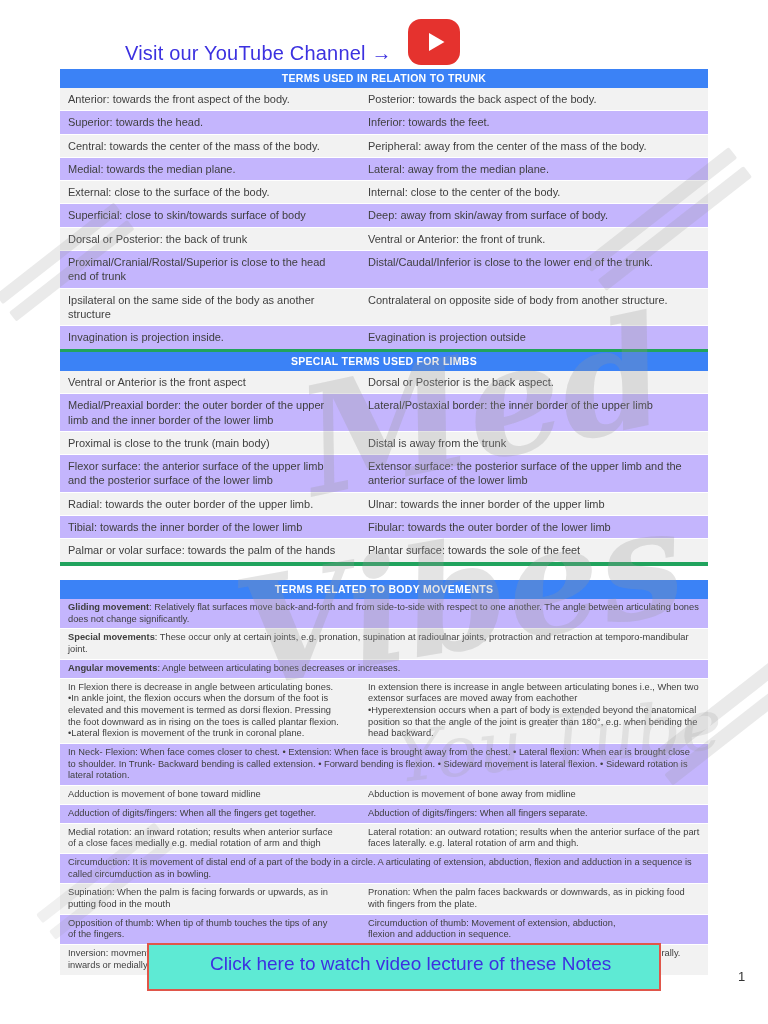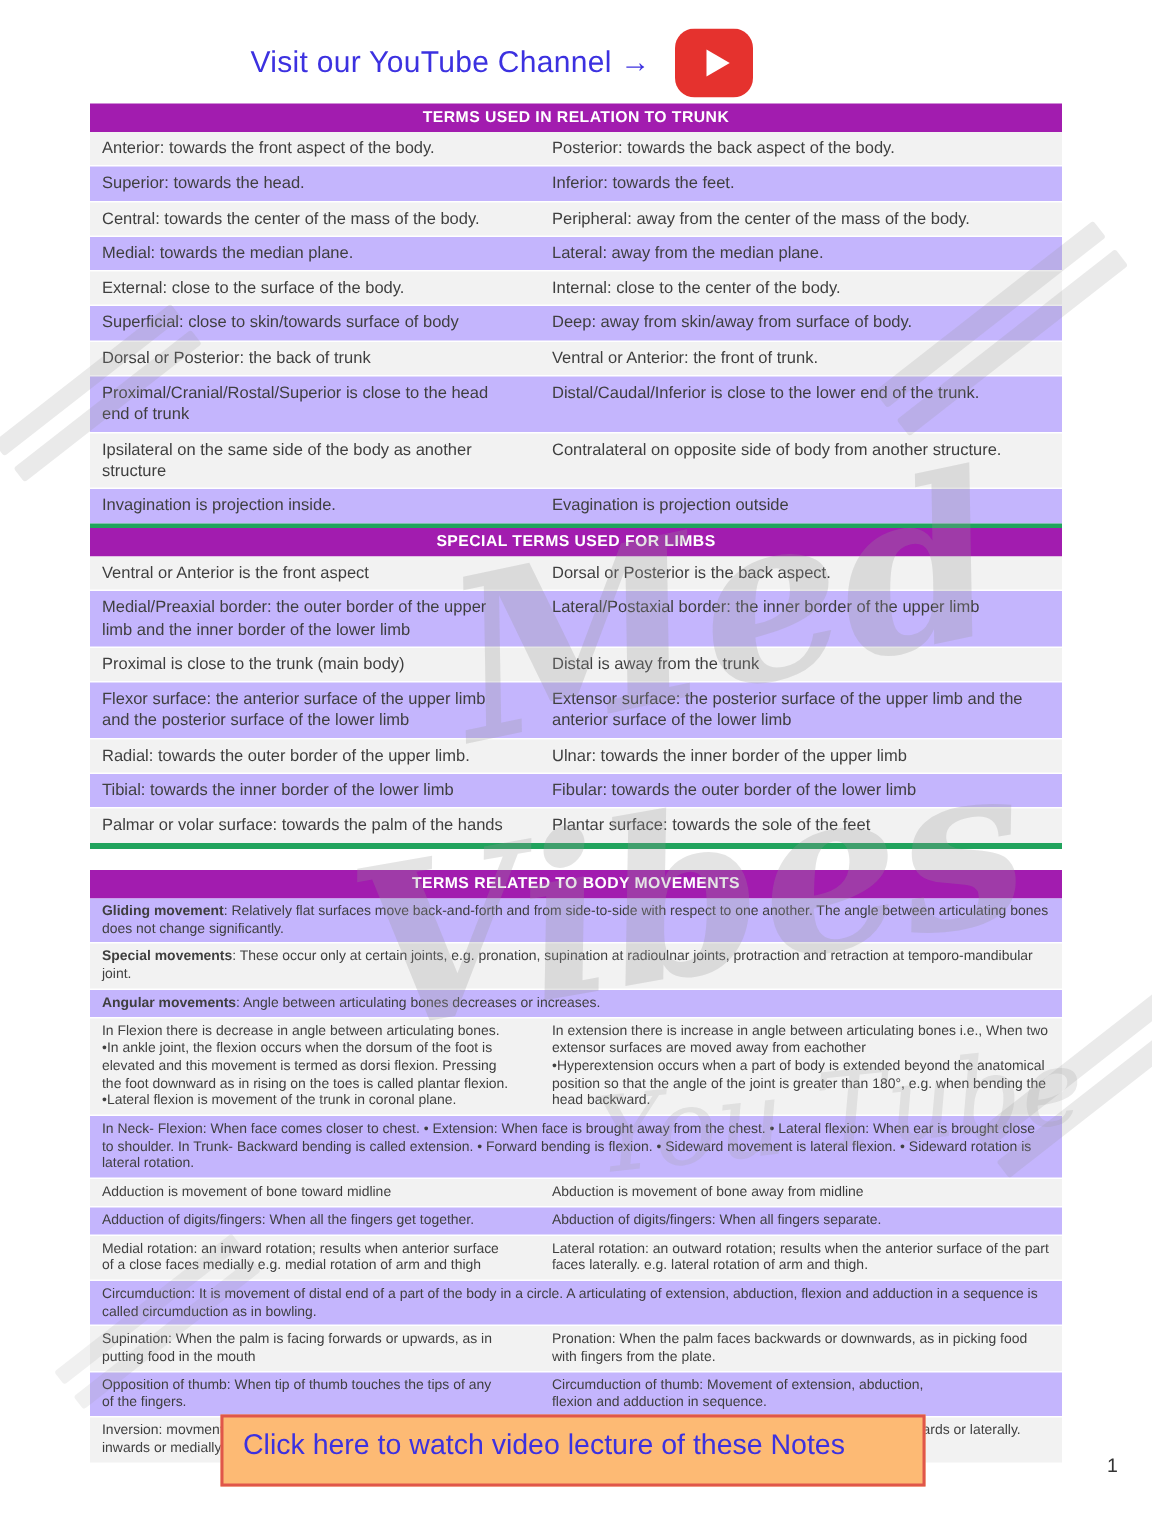--- a/index.html
+++ b/index.html
@@ -1,43 +1,43 @@
 <!DOCTYPE html>
 <html><head>
 <meta charset="utf-8">
 <style>
   html,body{margin:0;padding:0;background:#e8e8e8;}
   .page{position:relative;width:768px;height:1024px;background:#ffffff;overflow:hidden;
         font-family:"Liberation Sans",sans-serif;margin:0 auto;}
   
-  .yt-header{position:absolute;left:125px;top:19px;display:flex;align-items:center;z-index:2;margin-left:42px;}
+  .yt-header{position:absolute;left:125px;top:19px;display:flex;align-items:flex-end;z-index:2;}
   .yt-link{color:#3c31e0;font-size:20px;font-weight:500;letter-spacing:.2px;cursor:pointer;}
   .yt-icon{margin-left:16px;cursor:pointer;line-height:0;}
   
   .tbl{position:absolute;left:60px;width:648px;z-index:1;}
   .tbl-1{top:69px;}
   .tbl-2{top:352px;}
   .tbl-3{top:580px;}
-  .tbl-header{height:19px;line-height:19px;background:#a21caf;color:#ffffff;
+  .tbl-header{height:19px;line-height:19px;background:#3b82f6;color:#ffffff;
               font-size:10.5px;font-weight:bold;text-align:center;letter-spacing:.3px;}
   .tbl-bottom{height:4px;background:#21a35d;}
   .row{display:flex;width:100%;}
   .cell{font-size:11px;line-height:1.3;color:#3f3f3f;padding:4px 8px;
         white-space:pre-line;box-sizing:border-box;}
   .tbl-3 .cell{font-size:9.3px;line-height:1.26;padding:3px 8px;}
   .cell-left{width:290px;margin-right:10px;}
   .cell-right{flex:1;}
   .cell-full{width:100%;}
   .shade-gray{background:#f2f2f2;}
   .shade-white{background:#c4b5fd;}
   .row + .row{margin-top:1px;}
   .lead{font-weight:bold;}
   
-  .cta{position:absolute;left:147px;top:943px;width:470px;height:48px;background:#fdba74;
-       border:2px solid #e0564a;box-sizing:border-box;z-index:3;cursor:pointer;}
+  .cta{position:absolute;left:147px;top:943px;width:514px;height:48px;background:#5eead4;
+       border:2px solid #e0564a;box-sizing:border-box;z-index:3;cursor:pointer;padding-left:48px;}
   .cta-text{display:block;margin:8px 0 0 13px;color:#3c31e0;font-size:19px;font-weight:500;}
   .page-num{position:absolute;left:738px;top:969px;font-size:13px;color:#333333;z-index:2;}
   
   .wm{position:absolute;z-index:4;pointer-events:none;user-select:none;}
   .wm-word{font-family:"DejaVu Serif",serif;font-style:italic;font-weight:bold;
            color:rgba(150,150,150,0.26);}
   .wm-med{left:300px;top:318px;font-size:150px;transform:rotate(-12deg);}
   .wm-vibes{left:235px;top:510px;font-size:148px;transform:rotate(-10deg);}
   .wm-yt{left:395px;top:700px;font-size:70px;font-weight:normal;transform:rotate(-6deg);
          color:rgba(160,160,160,0.22);}

